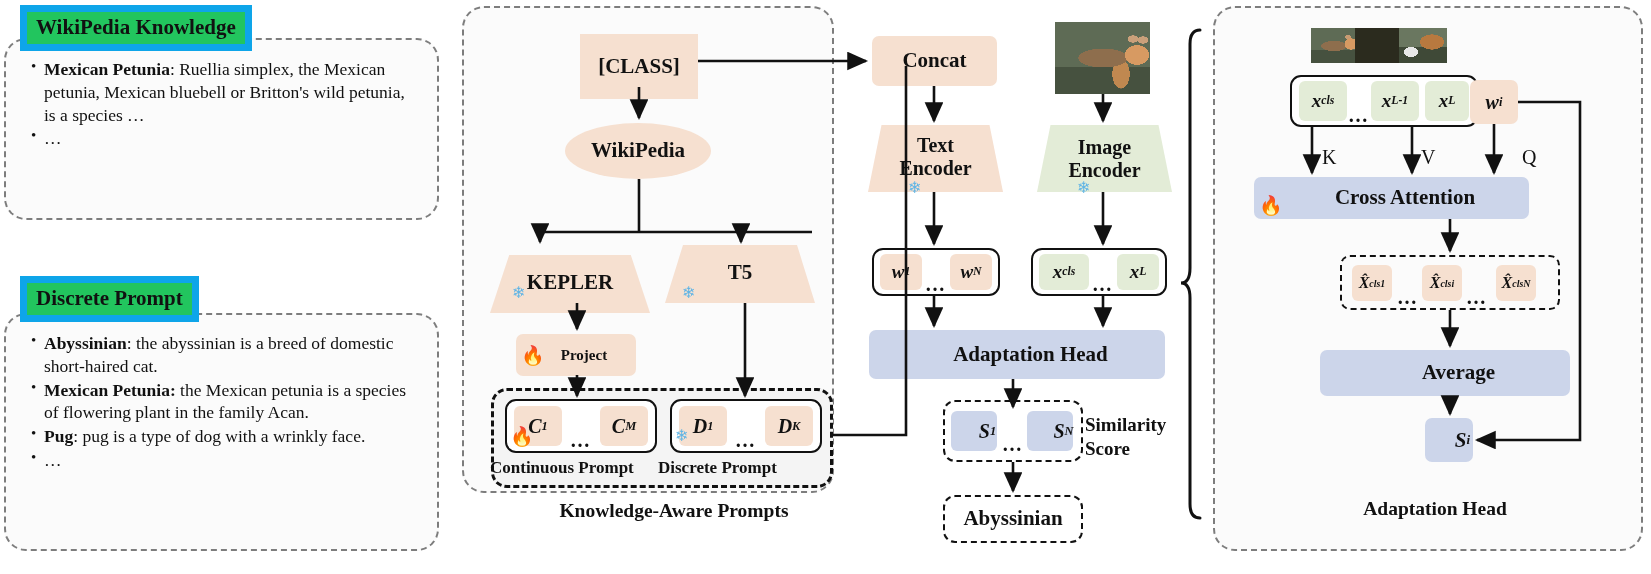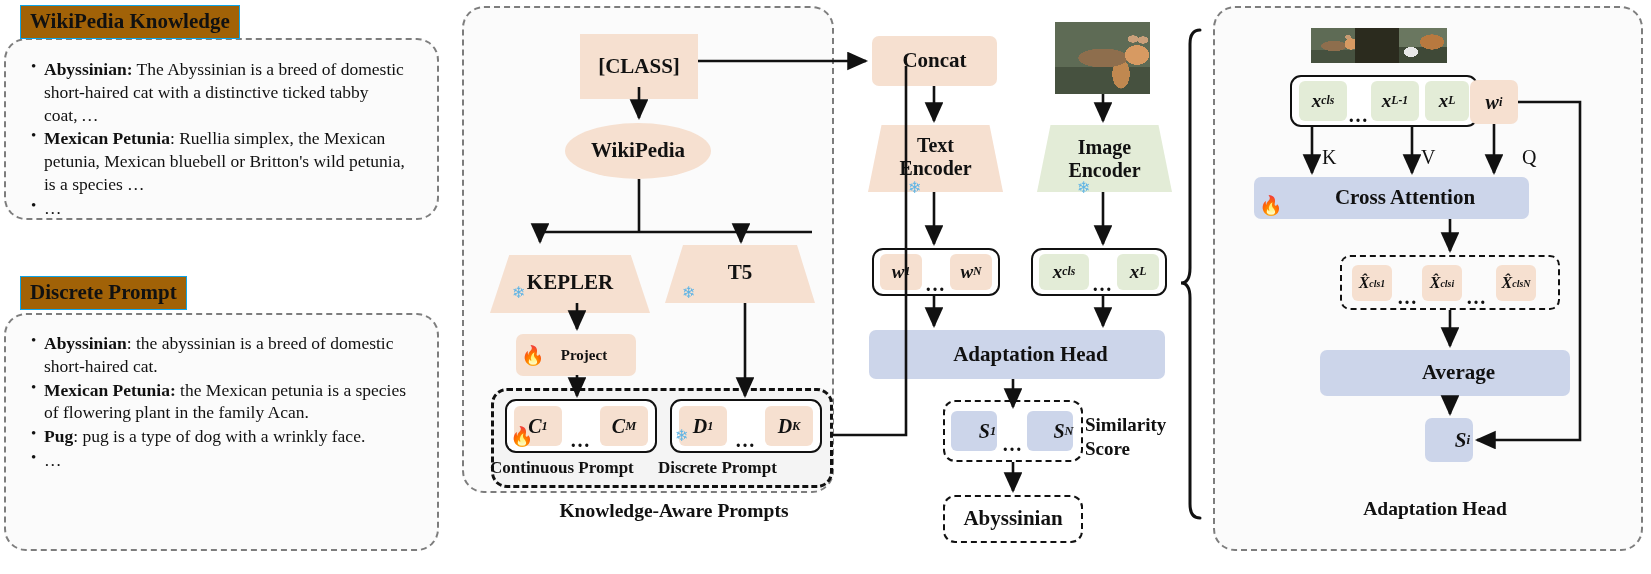--- a/index.html
+++ b/index.html
@@ -6,21 +6,21 @@
   body{width:1651px;height:574px;position:relative;overflow:hidden;
        font-family:"Liberation Serif","DejaVu Serif",serif;color:#111;}
   .abs{position:absolute;box-sizing:border-box;}
 
   
   .dashbox{border:2px dashed #7d7d7d;border-radius:22px;background:#fbfbfb;}
   .dashbox-black{border:3px dashed #111;border-radius:16px;background:#f4f4f4;}
   .dashbox-thin{border:2.5px dashed #111;border-radius:12px;background:#ffffff;}
 
   
-  .tag{background:#a16207;border:1px solid #0ea5e9;font-weight:bold;
+  .tag{background:#22c55e;border:7px solid #0ea5e9;font-weight:bold;
        font-size:21px;padding:3px 9px 4px 9px;white-space:nowrap;z-index:30;}
 
   
   .klist{font-size:17.5px;line-height:1.30;padding:10px 12px 6px 10px;}
   .klist li{margin-bottom:1px;list-style:none;position:relative;padding-left:14px;}
   .klist ul{margin:0;padding:0;}
   .klist li:before{content:"\2022";position:absolute;left:1px;top:-1px;font-size:15px;}
   .klist b{font-weight:bold;}
 
   
@@ -57,23 +57,20 @@
   .sub{font-size:.62em;vertical-align:sub;font-style:italic;}
   .sup{font-size:.62em;vertical-align:super;font-style:italic;}
 </style>
 </head>
 <body>
 
 <div class="abs dashbox" style="left:4px;top:38px;width:435px;height:182px;"></div>
 <div class="abs tag" style="left:20px;top:5px;">WikiPedia Knowledge</div>
 <div class="abs klist" style="left:20px;top:48px;width:412px;">
   <ul>
-    <li>
-      <b>Abyssinian:</b><span> The Abyssinian is a breed of domestic short-haired cat with a distinctive ticked tabby coat, …</span>
-    </li>
     <li>
       <b>Mexican Petunia</b><span>: Ruellia simplex, the Mexican petunia, Mexican bluebell or Britton's wild petunia, is a species …</span>
     </li>
     <li>
       <span>…</span>
     </li>
   </ul>
 </div>
 
 <div class="abs dashbox" style="left:4px;top:313px;width:435px;height:238px;"></div>

